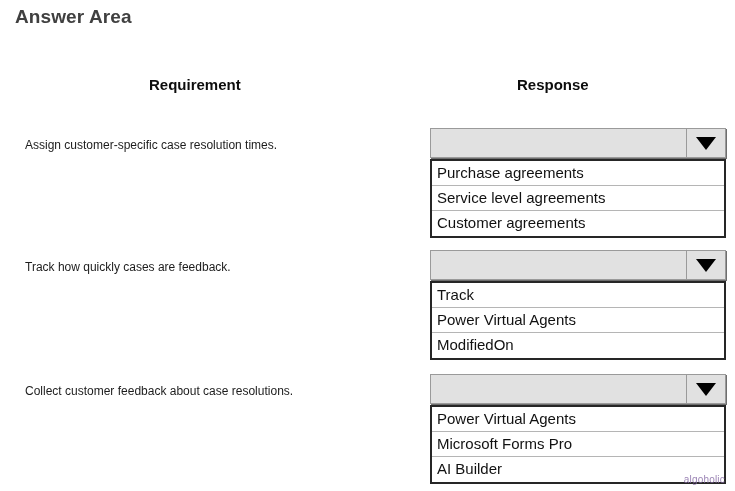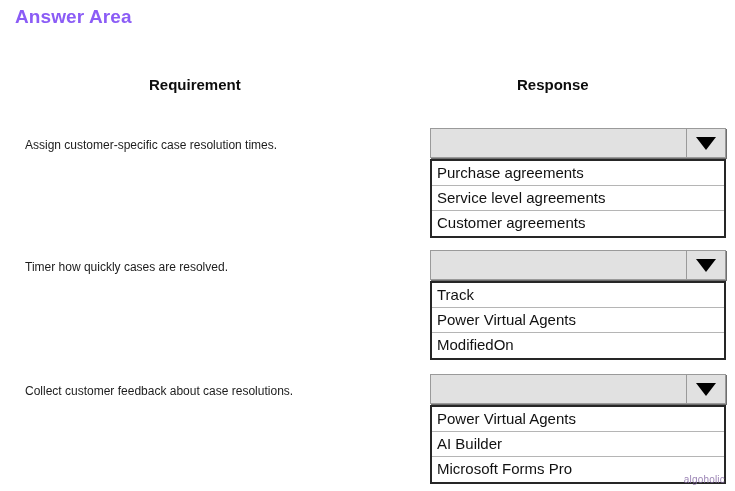--- a/index.html
+++ b/index.html
@@ -17,21 +17,21 @@
     -webkit-font-smoothing: antialiased;
   }
 
   .page-title {
     position: absolute;
     left: 15px;
     top: 6px;
     font-size: 19px;
     font-weight: bold;
     letter-spacing: 0.1px;
-    color: #8b5cf6;
+    color: #404040;
   }
 
   .col-head {
     position: absolute;
     font-size: 15px;
     font-weight: bold;
     color: #0d0d0d;
     top: 76px;
   }
   .col-head.requirement { left: 132px; margin-left: 17px; }
@@ -140,21 +140,21 @@
     </div>
     <div class="option-list">
       <div class="option">Purchase agreements</div>
       <div class="option">Service level agreements</div>
       <div class="option">Customer agreements</div>
     </div>
   </div>
 </div>
 
 <div class="row row-2">
-  <div class="req-label">Timer how quickly cases are resolved.</div>
+  <div class="req-label">Track how quickly cases are feedback.</div>
   <div class="dropdown">
     <div class="combo">
       <div class="combo-value"></div>
       <div class="combo-arrow">
         <svg width="20" height="13" viewBox="0 0 20 13" aria-hidden="true">
           <polygon points="0,0 20,0 10,13" fill="#000000"></polygon>
         </svg>
       </div>
     </div>
     <div class="option-list">
@@ -171,19 +171,19 @@
     <div class="combo">
       <div class="combo-value"></div>
       <div class="combo-arrow">
         <svg width="20" height="13" viewBox="0 0 20 13" aria-hidden="true">
           <polygon points="0,0 20,0 10,13" fill="#000000"></polygon>
         </svg>
       </div>
     </div>
     <div class="option-list">
       <div class="option">Power Virtual Agents</div>
+      <div class="option">Microsoft Forms Pro</div>
       <div class="option">AI Builder</div>
-      <div class="option">Microsoft Forms Pro</div>
     </div>
   </div>
 </div>
 
 <div class="watermark">algoholic</div>
 
 </body></html>

